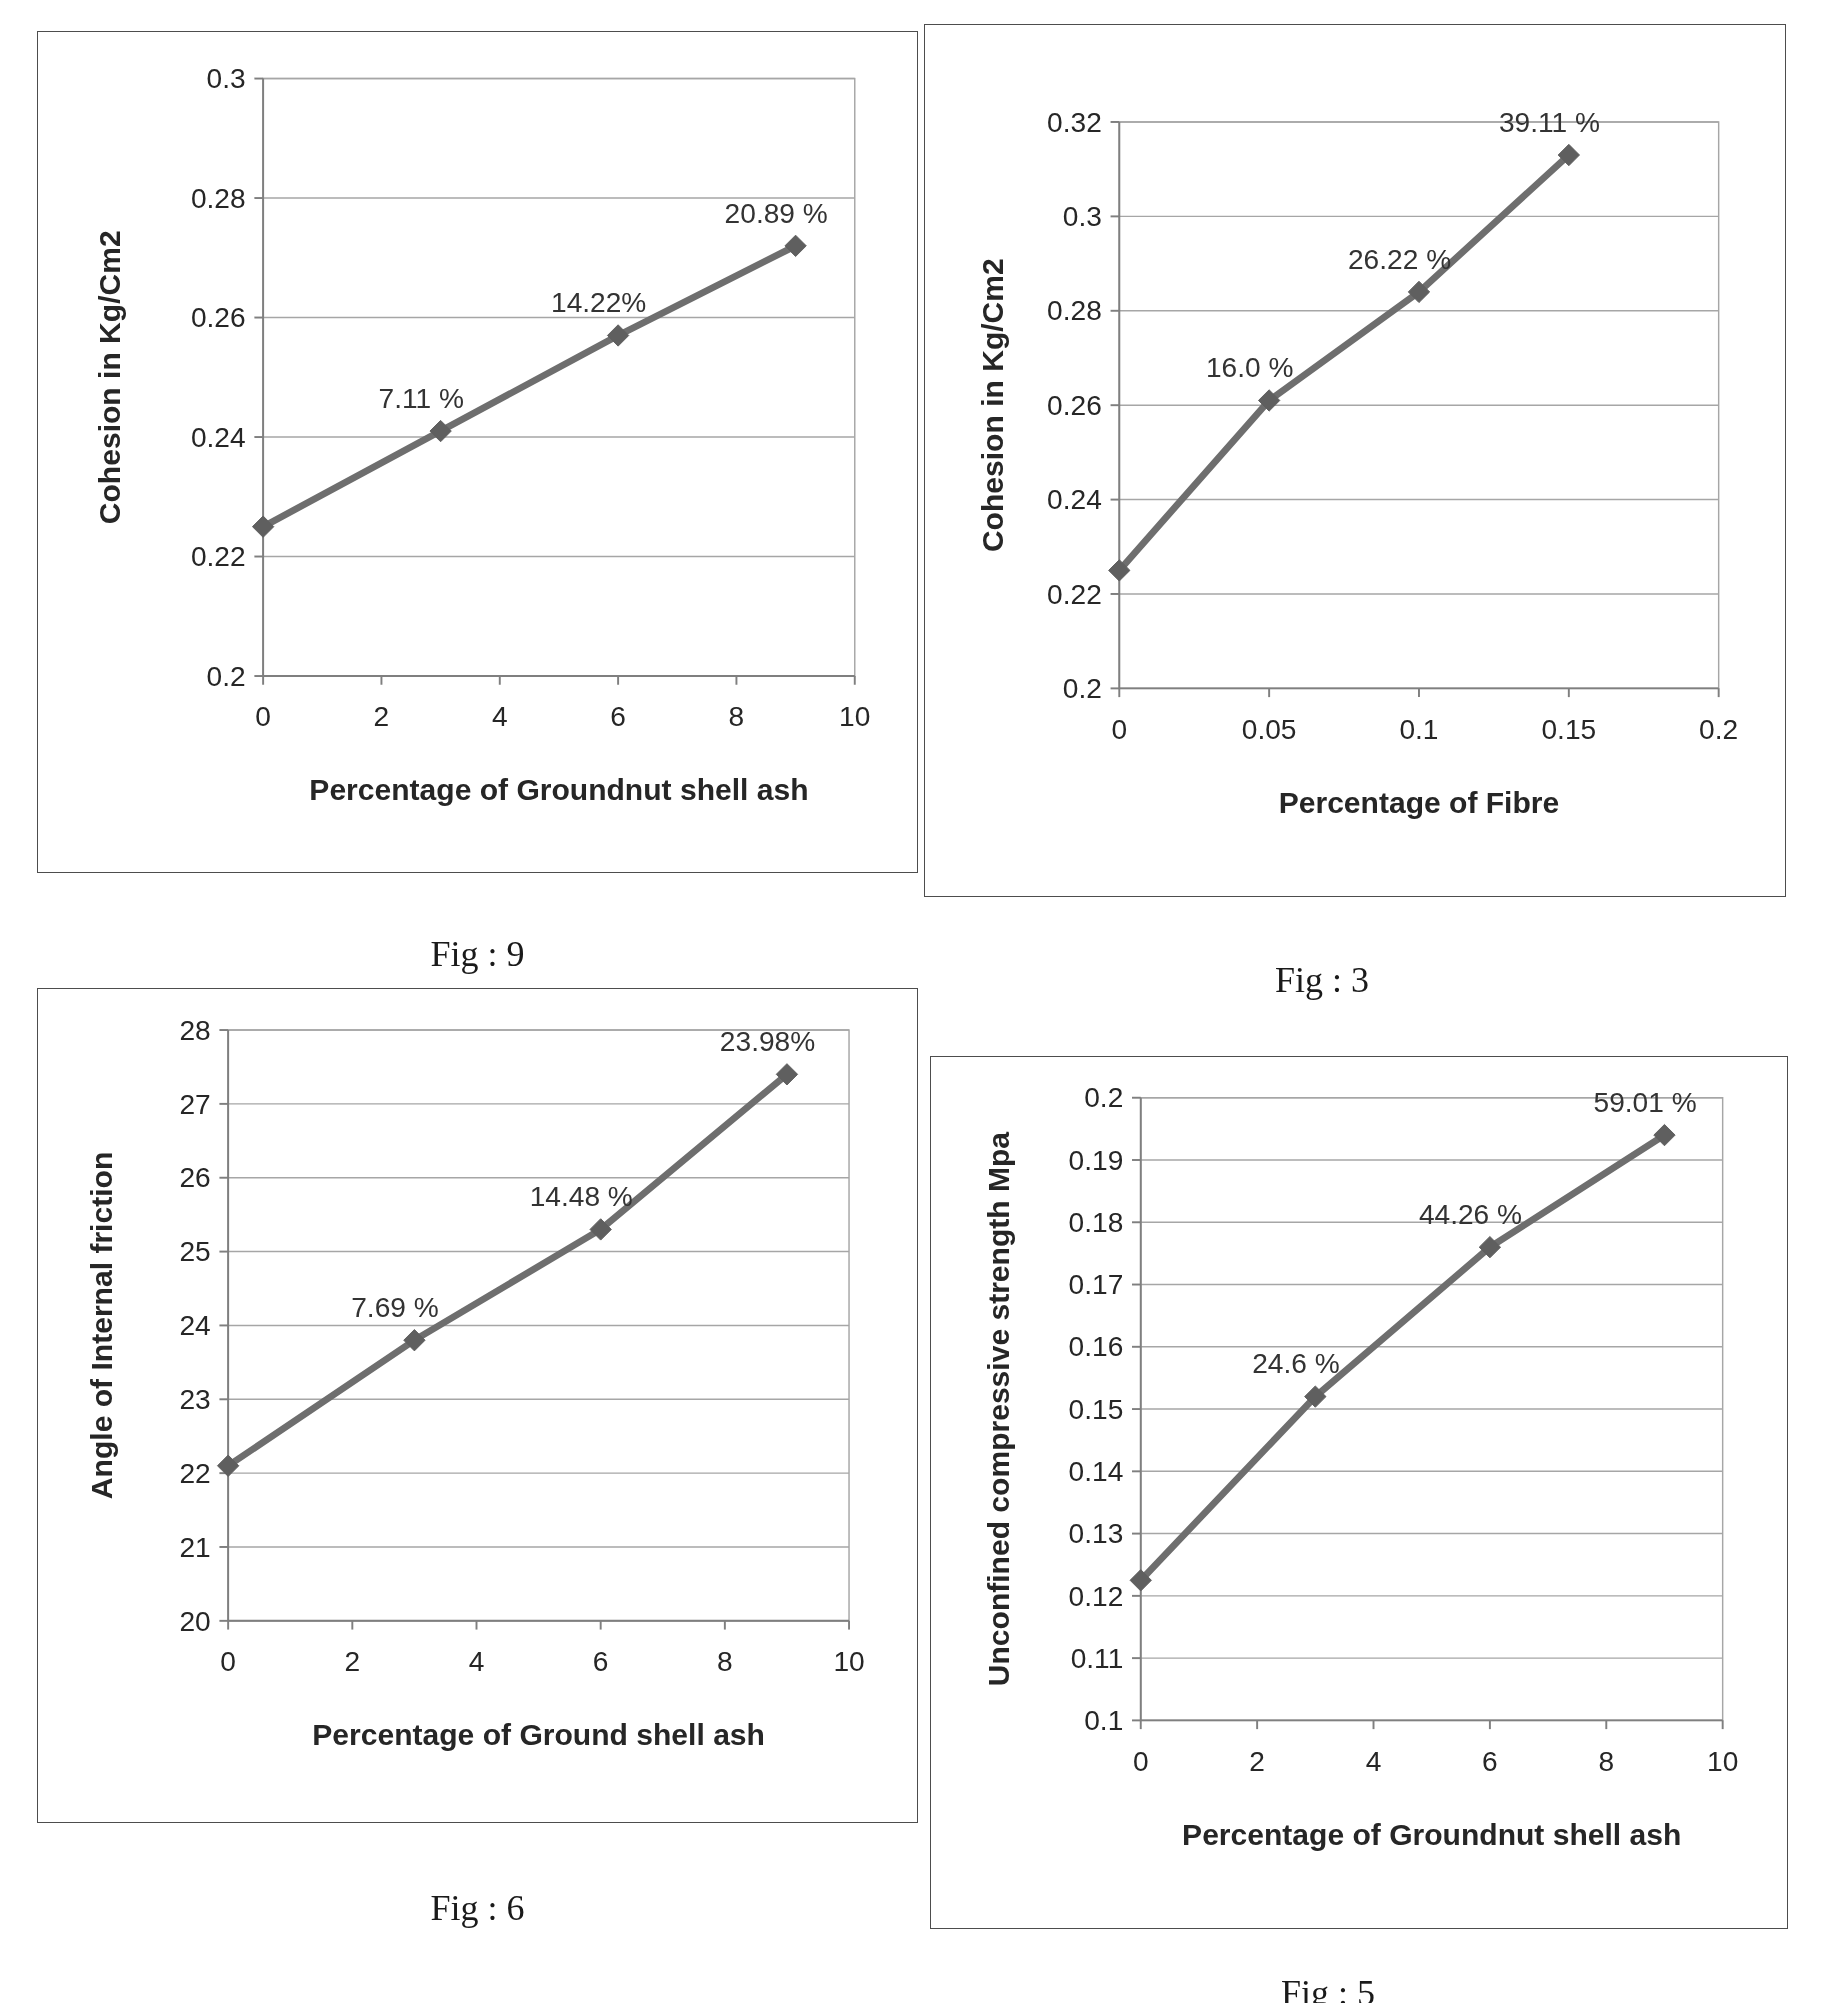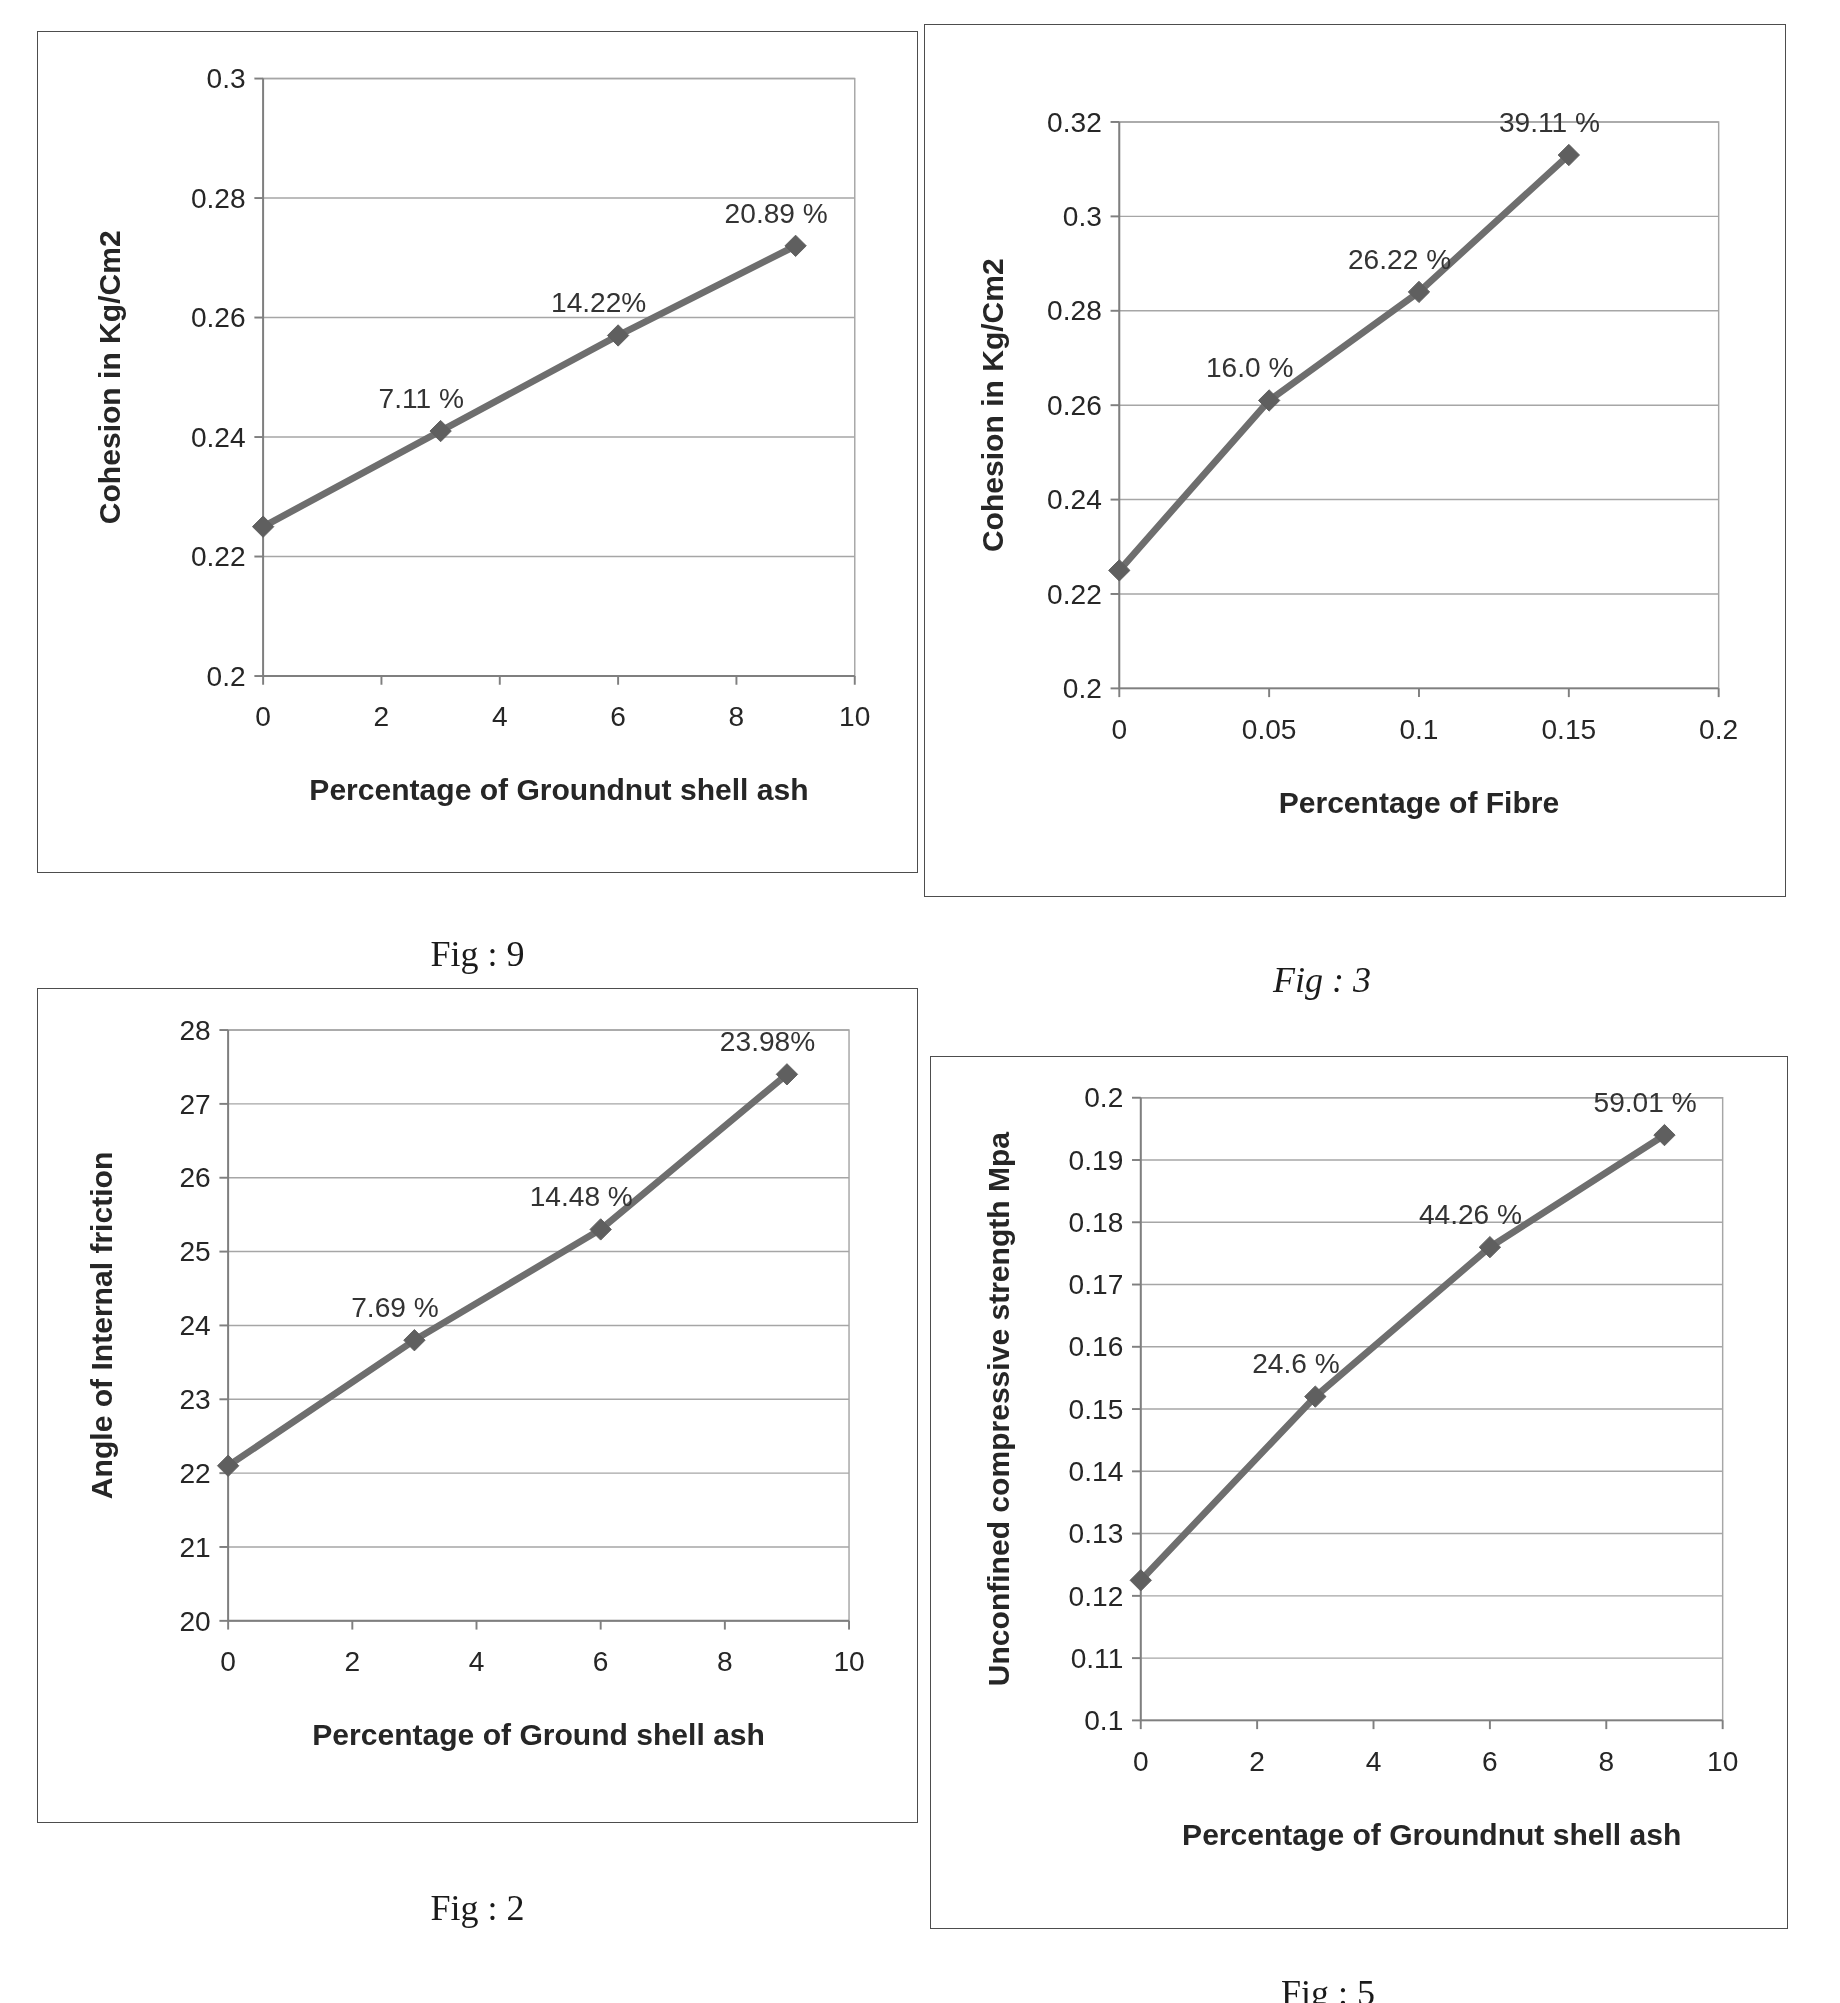--- a/index.html
+++ b/index.html
@@ -219,20 +219,20 @@
         <path d="M 576 185.08000000000015 L 587 196.08000000000015 L 576 207.08000000000015 L 565 196.08000000000015 Z" fill="#5f5f5f" stroke="#5f5f5f"></path>
         <text x="556" y="172.08000000000015" text-anchor="middle" font-size="29" fill="#333333">44.26 %</text>
         <path d="M 756 69.51999999999998 L 767 80.51999999999998 L 756 91.51999999999998 L 745 80.51999999999998 Z" fill="#5f5f5f" stroke="#5f5f5f"></path>
         <text x="736" y="56.51999999999998" text-anchor="middle" font-size="29" fill="#333333">59.01 %</text>
         <text transform="translate(80,363) rotate(-90)" text-anchor="middle" font-size="31" font-weight="bold" fill="#262626">Unconfined compressive strength Mpa</text>
         <text x="516" y="812" text-anchor="middle" font-size="31" font-weight="bold" fill="#262626">Percentage of Groundnut shell ash</text>
       </svg></div>
 
   <div class="caption" style="left:37px; top:933px; width:881px;">Fig : 9</div>
 
-  <div class="caption" style="left:924px; top:959px; width:796px;font-style:italic;">Fig : 3</div>
-
-  <div class="caption" style="left:37px; top:1887px; width:881px;">Fig : 2</div>
+  <div class="caption" style="left:924px; top:959px; width:796px;">Fig : 3</div>
+
+  <div class="caption" style="left:37px; top:1887px; width:881px;">Fig : 6</div>
 
   <div class="caption" style="left:930px; top:1972px; width:796px;">Fig : 5</div>
 
 </div>
 
 
 </body></html>

